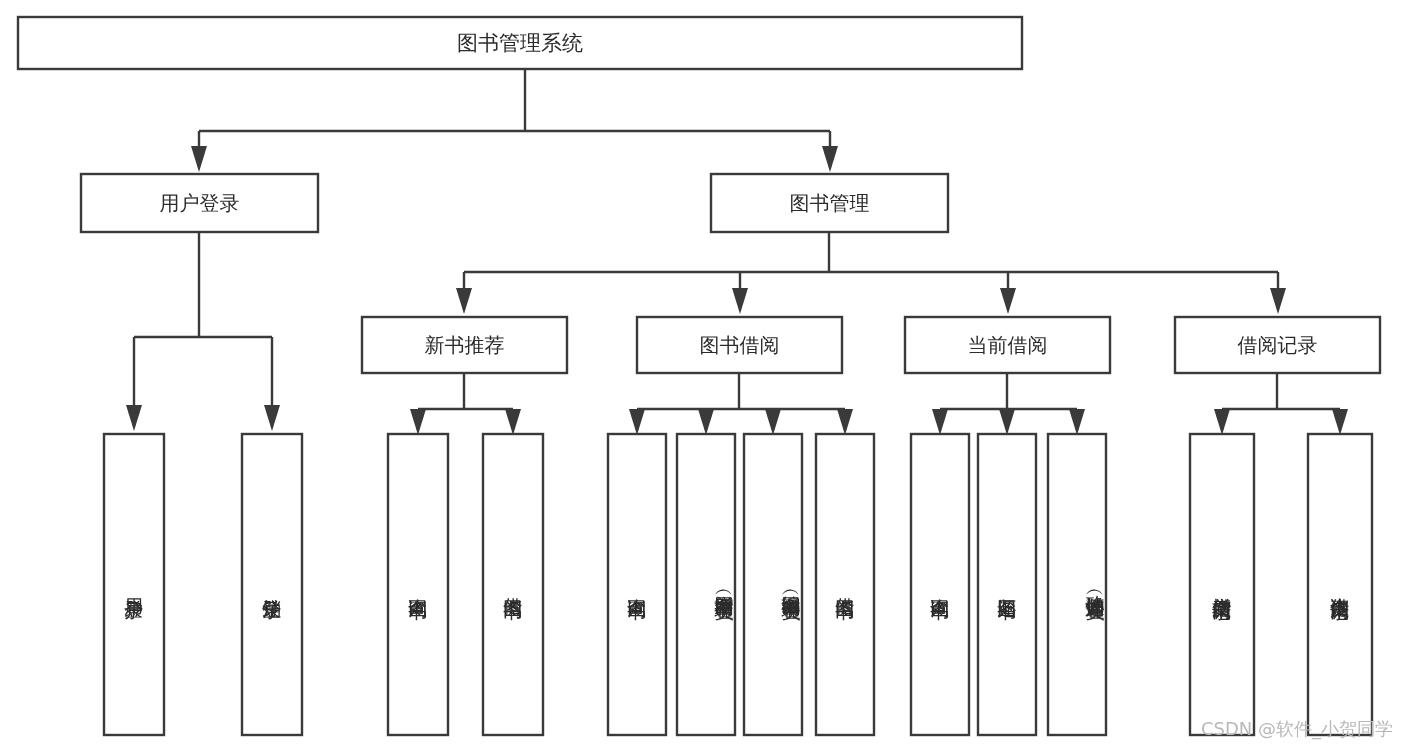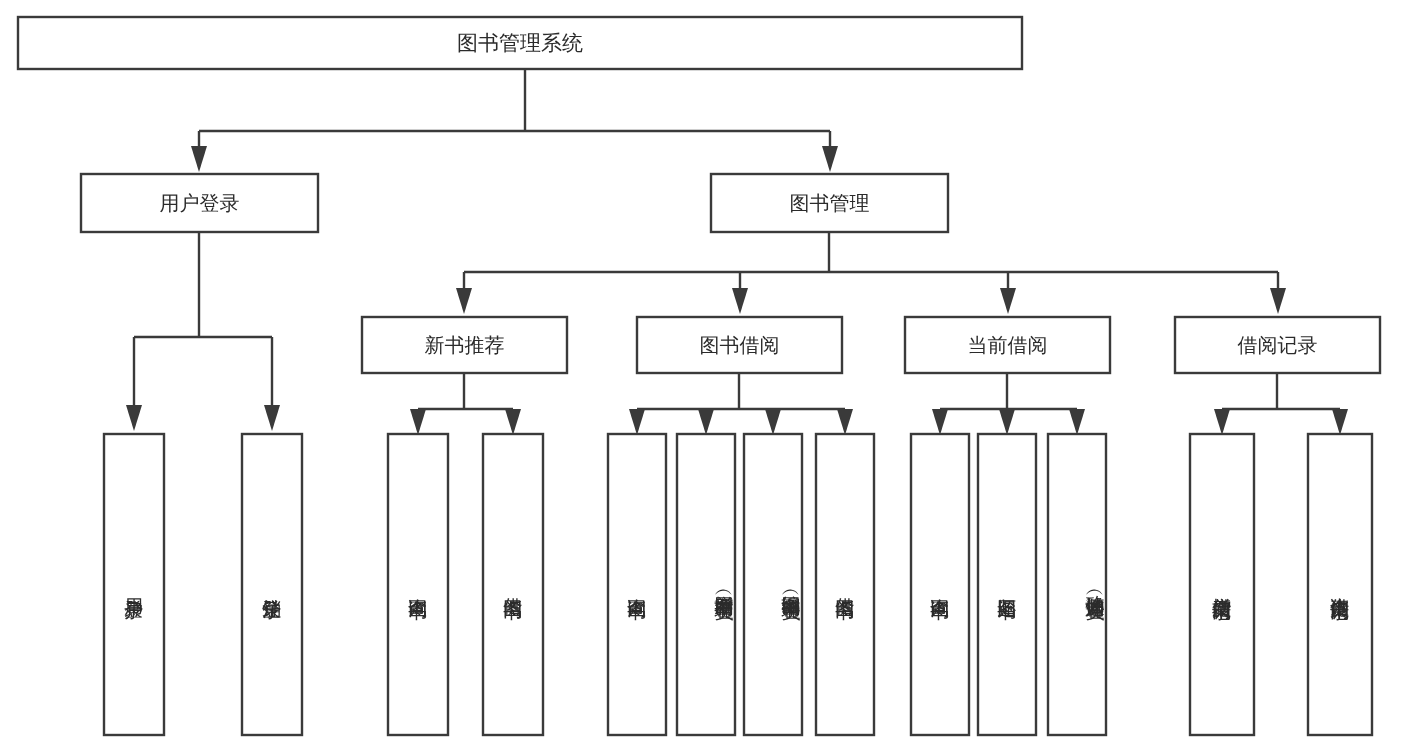--- a/index.html
+++ b/index.html
@@ -202,13 +202,14 @@
   <div class="vlabel" style="left:744px; top:440px; width:58px; height:289px; align-items:flex-start;">编辑图书（管理员）</div>
   <div class="vlabel" style="left:816px; top:434px; width:58px; height:301px;">借阅图书</div>
 
   <div class="vlabel" style="left:911px; top:434px; width:58px; height:301px;">查询图书</div>
   <div class="vlabel" style="left:978px; top:434px; width:58px; height:301px;">归还图书</div>
   <div class="vlabel" style="left:1048px; top:440px; width:58px; height:289px; align-items:flex-start;">确认归还（管理员）</div>
 
   <div class="vlabel" style="left:1190px; top:434px; width:64px; height:301px;">新增借阅记录</div>
   <div class="vlabel" style="left:1308px; top:434px; width:64px; height:301px;">查询借阅记录</div>
 
+  <div id="watermark">CSDN @软件_小贺同学</div>
 </div>
 
 </body></html>

